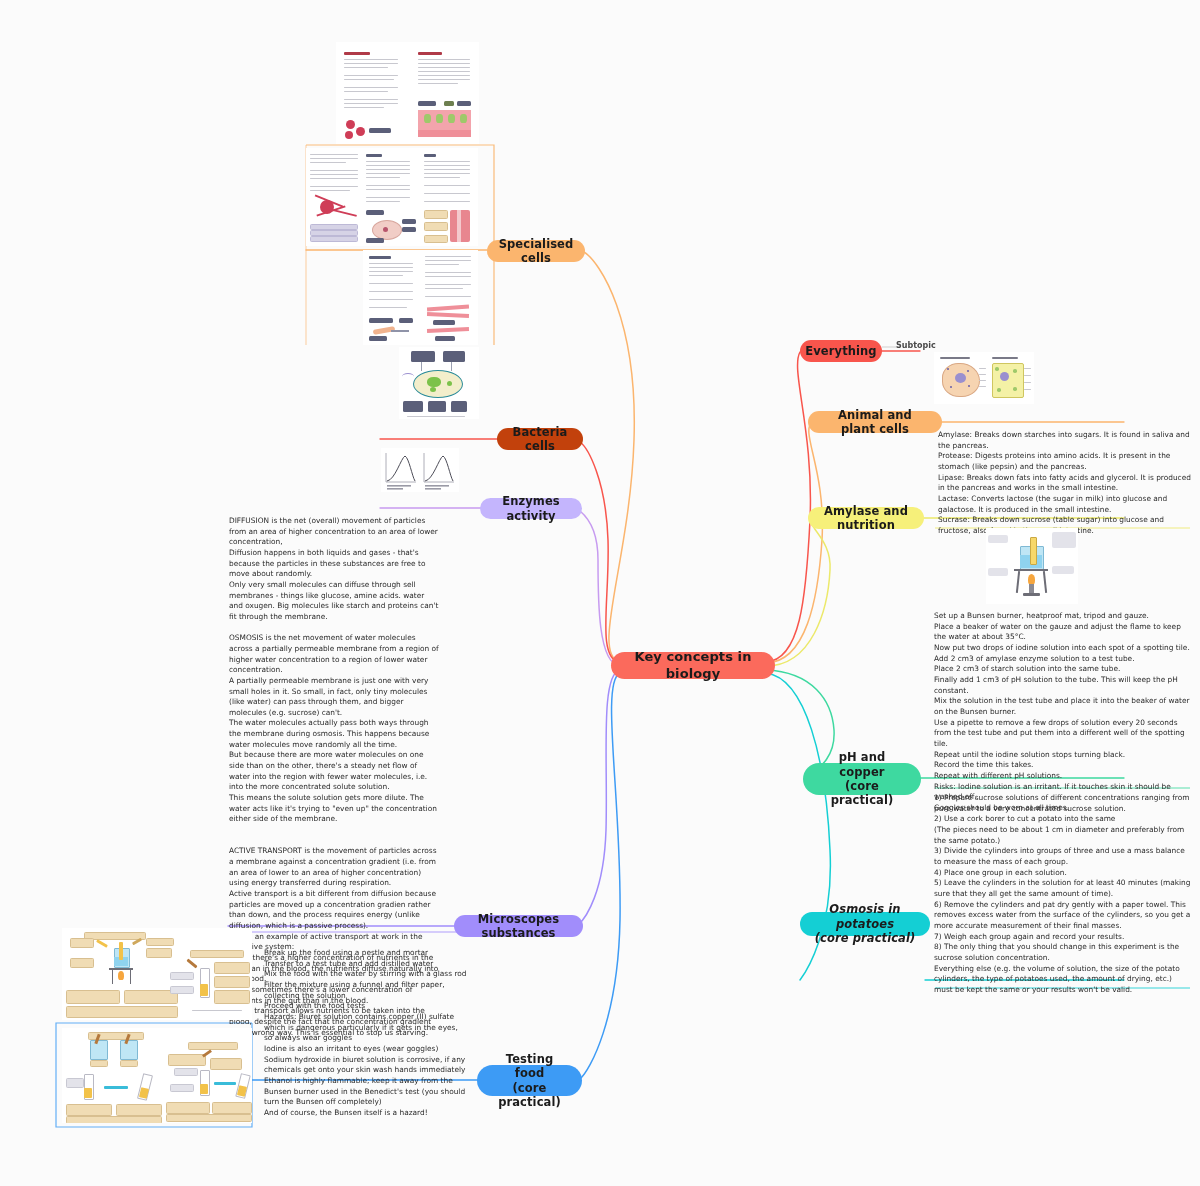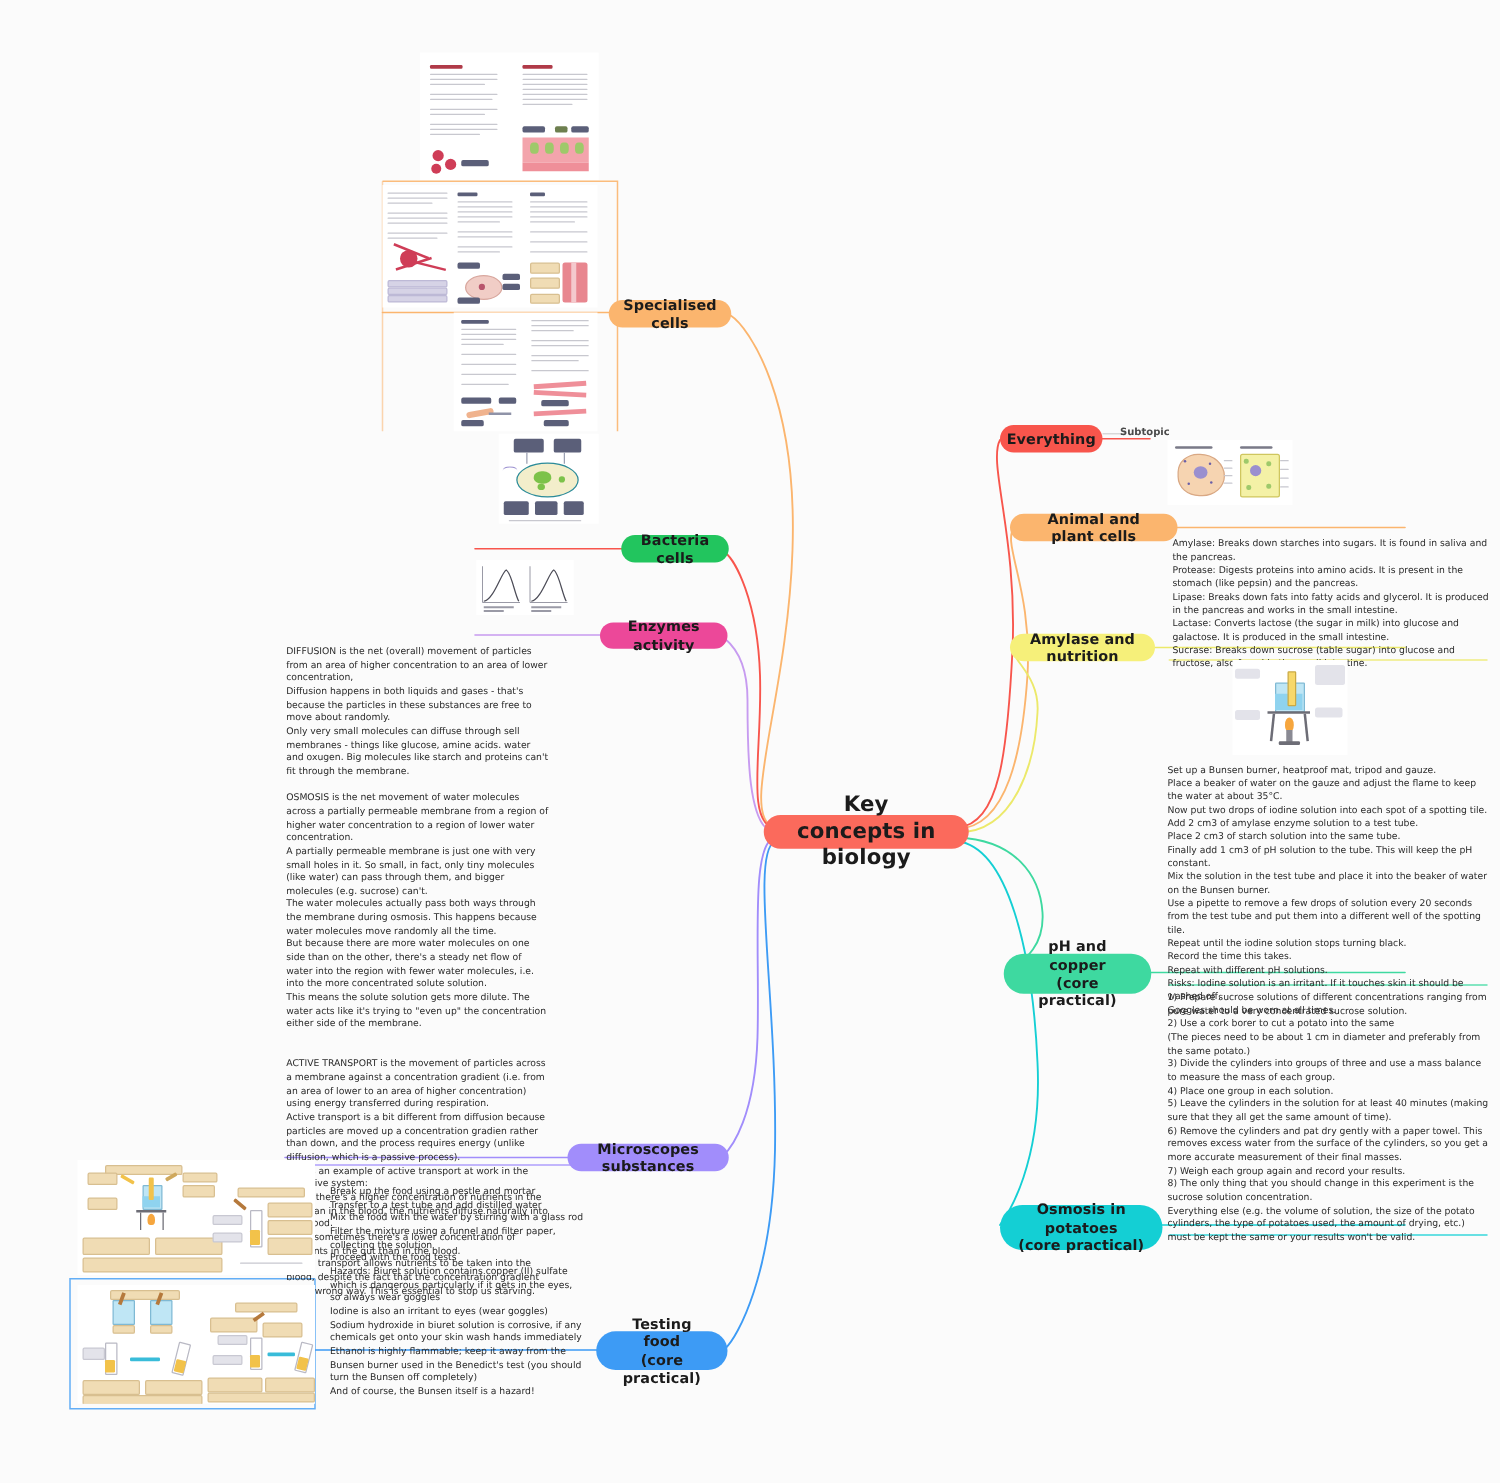--- a/index.html
+++ b/index.html
@@ -40,21 +40,21 @@
     display: flex;
     align-items: center;
     justify-content: center;
     text-align: center;
     line-height: 1.25;
     padding: 5px 14px;
     box-sizing: border-box;
     white-space: pre-line;
   }
   .node.central {
-    font-size: 17px;
+    font-size: 13px;
     font-weight: 700;
     padding: 8px 20px;
     border-radius: 999px;
   }
   .node.two-line { line-height: 1.25; }
 
   
   .textblock {
     position: absolute;
     font-size: 7.4px;
@@ -158,34 +158,34 @@
 
   <div class="node" style="left:808px; top:507px; width:116px; height:22px; background:#f6f07a;">
     <span>Amylase and nutrition</span>
   </div>
 
   <div class="node two-line" style="left:803px; top:763px; width:118px; height:32px; background:#3ed9a0;">
     <span>pH and copper
 (core practical)</span>
   </div>
 
-  <div class="node two-line" style="left:800px; top:964px; width:130px; height:36px; background:#14cfd4;">
+  <div class="node two-line" style="left:800px; top:912px; width:130px; height:24px; background:#14cfd4;font-style:italic;">
     <span>Osmosis in potatoes
 (core practical)</span>
   </div>
 
   <div class="node" style="left:487px; top:240px; width:98px; height:22px; background:#fbb56e;">
     <span>Specialised cells</span>
   </div>
 
-  <div class="node" style="left:497px; top:428px; width:86px; height:22px; background:#22c55e;">
+  <div class="node" style="left:497px; top:428px; width:86px; height:22px; background:#c2410c;">
     <span>Bacteria cells</span>
   </div>
 
-  <div class="node" style="left:480px; top:498px; width:102px; height:21px; background:#ec4899;justify-content:center;">
+  <div class="node" style="left:480px; top:498px; width:102px; height:21px; background:#c4b5fd;justify-content:center;">
     <span>Enzymes activity</span>
   </div>
 
   <div class="node" style="left:454px; top:915px; width:129px; height:22px; background:#a18dfb;">
     <span>Microscopes substances</span>
   </div>
 
   <div class="node two-line" style="left:477px; top:1065px; width:105px; height:31px; background:#3d9bf5;">
     <span>Testing food
 (core practical)</span>

